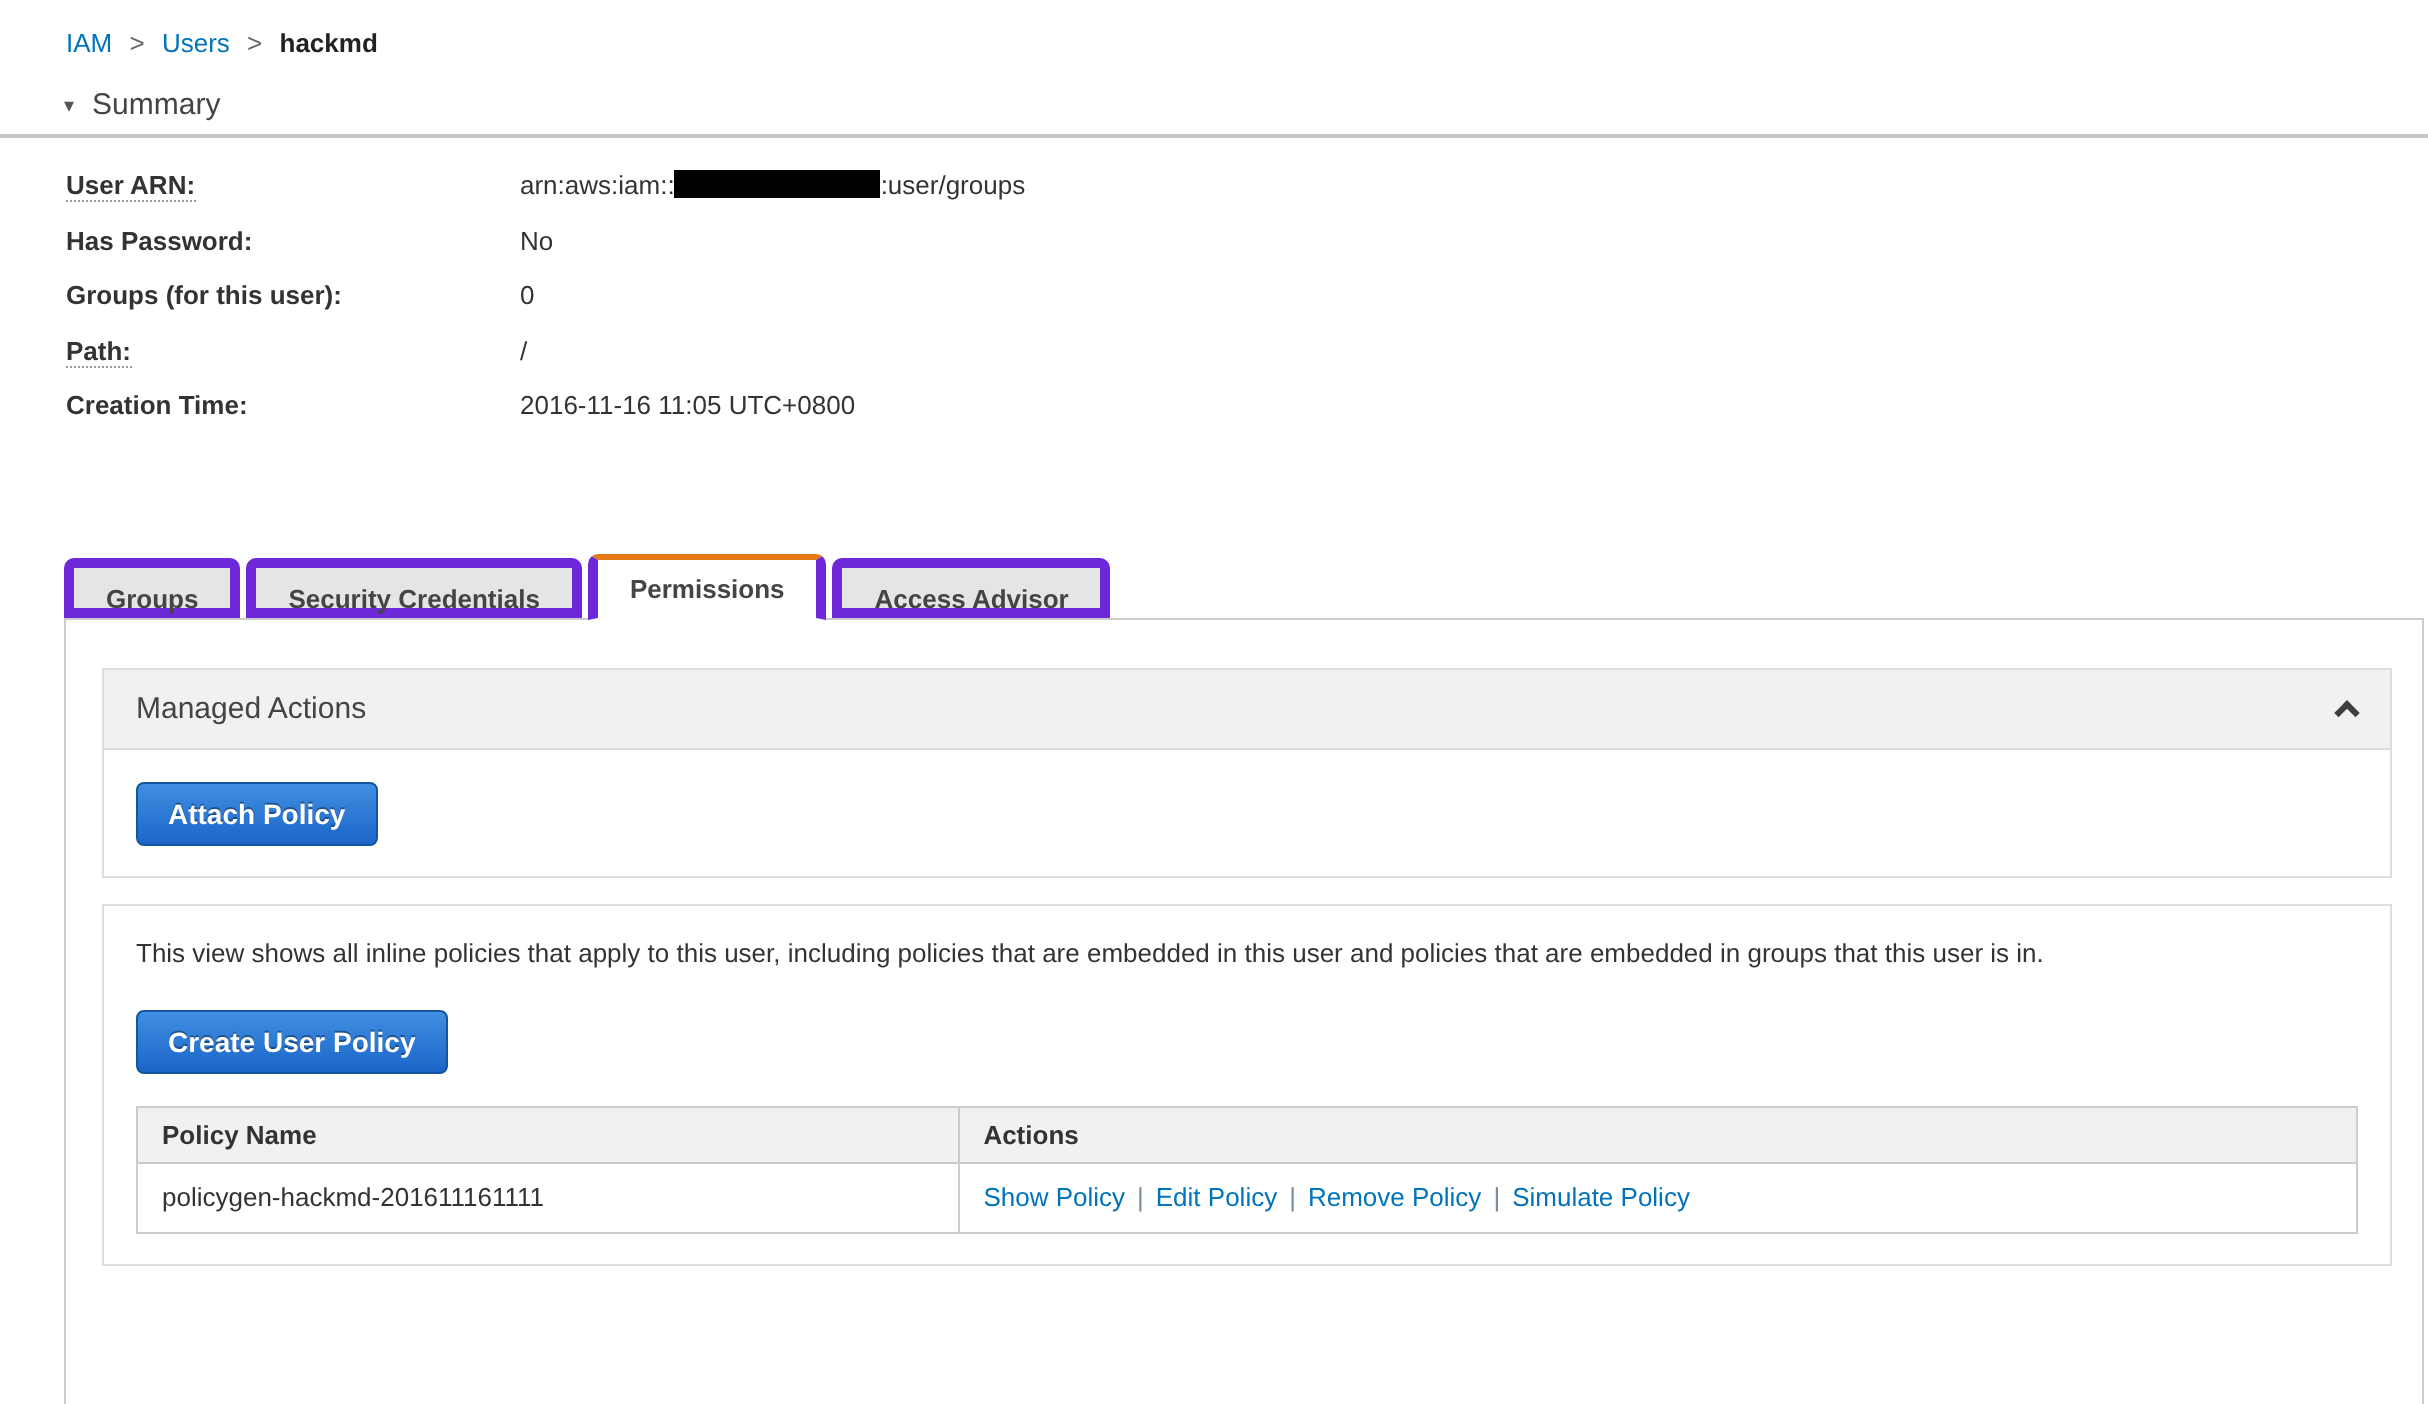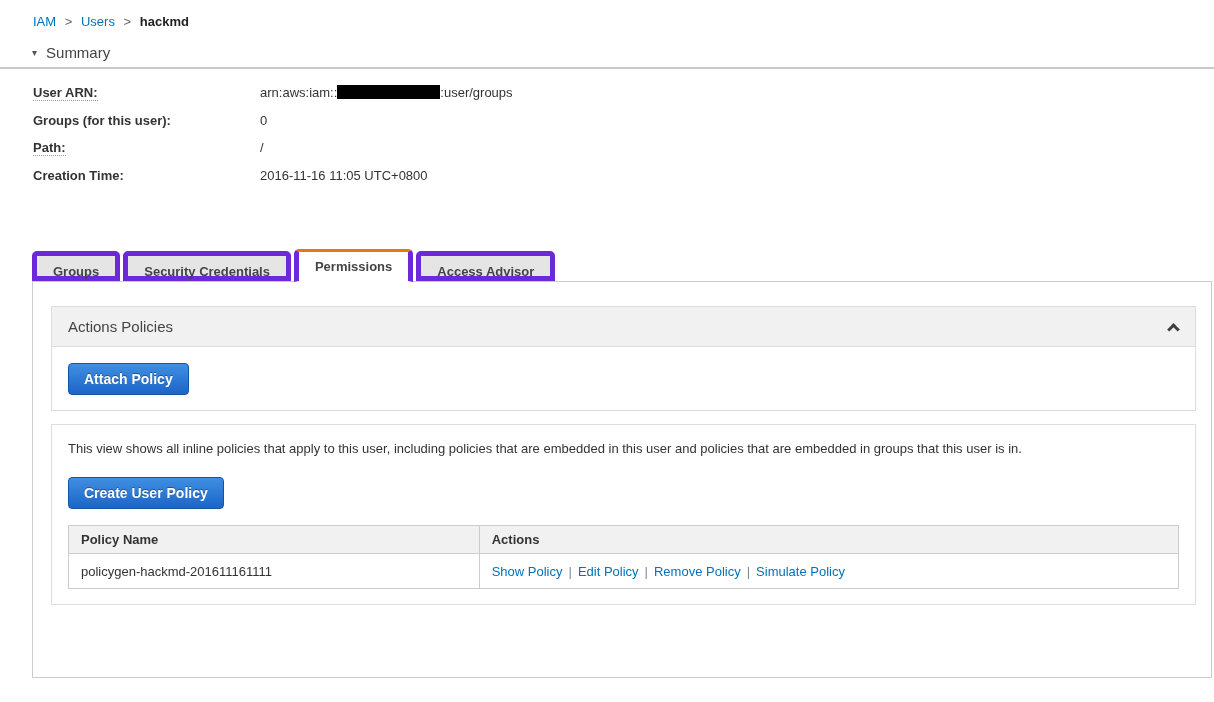--- a/index.html
+++ b/index.html
@@ -100,20 +100,24 @@
   <span>Summary</span>
 </div>
 <hr class="rule">
 
 <div class="summary-table">
   <div class="srow">
     <div class="slabel"><span class="dotted">User ARN:</span></div>
     <div class="sval"><span>arn:aws:iam::</span><span class="redacted-box"></span><span>:user/groups</span></div>
   </div>
   <div class="srow">
+    <div class="slabel">Has Password:</div>
+    <div class="sval">No</div>
+  </div>
+  <div class="srow">
     <div class="slabel">Groups (for this user):</div>
     <div class="sval">0</div>
   </div>
   <div class="srow">
     <div class="slabel"><span class="dotted">Path:</span></div>
     <div class="sval">/</div>
   </div>
   <div class="srow">
     <div class="slabel">Creation Time:</div>
     <div class="sval">2016-11-16 11:05 UTC+0800</div>
@@ -124,21 +128,21 @@
   <div class="tab">Groups</div>
   <div class="tab">Security Credentials</div>
   <div class="tab active">Permissions</div>
   <div class="tab">Access Advisor</div>
 </div>
 
 <div class="panel">
 
   <div class="section">
     <div class="section-header">
-      <span>Actions Policies</span>
+      <span>Managed Actions</span>
       <span class="chevron-up"></span>
     </div>
     <div class="section-body">
       <button class="btn">Attach Policy</button>
     </div>
   </div>
 
   <div class="section">
     <div class="section-body">
       <p class="desc-text">This view shows all inline policies that apply to this user, including policies that are embedded in this user and policies that are embedded in groups that this user is in.</p>

